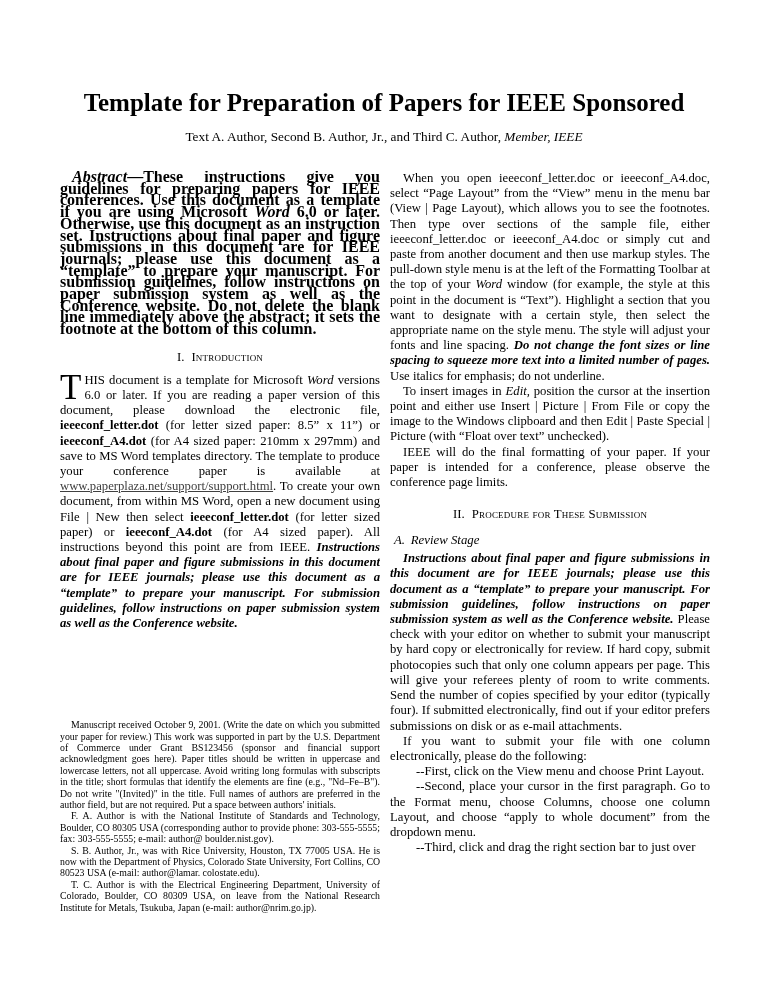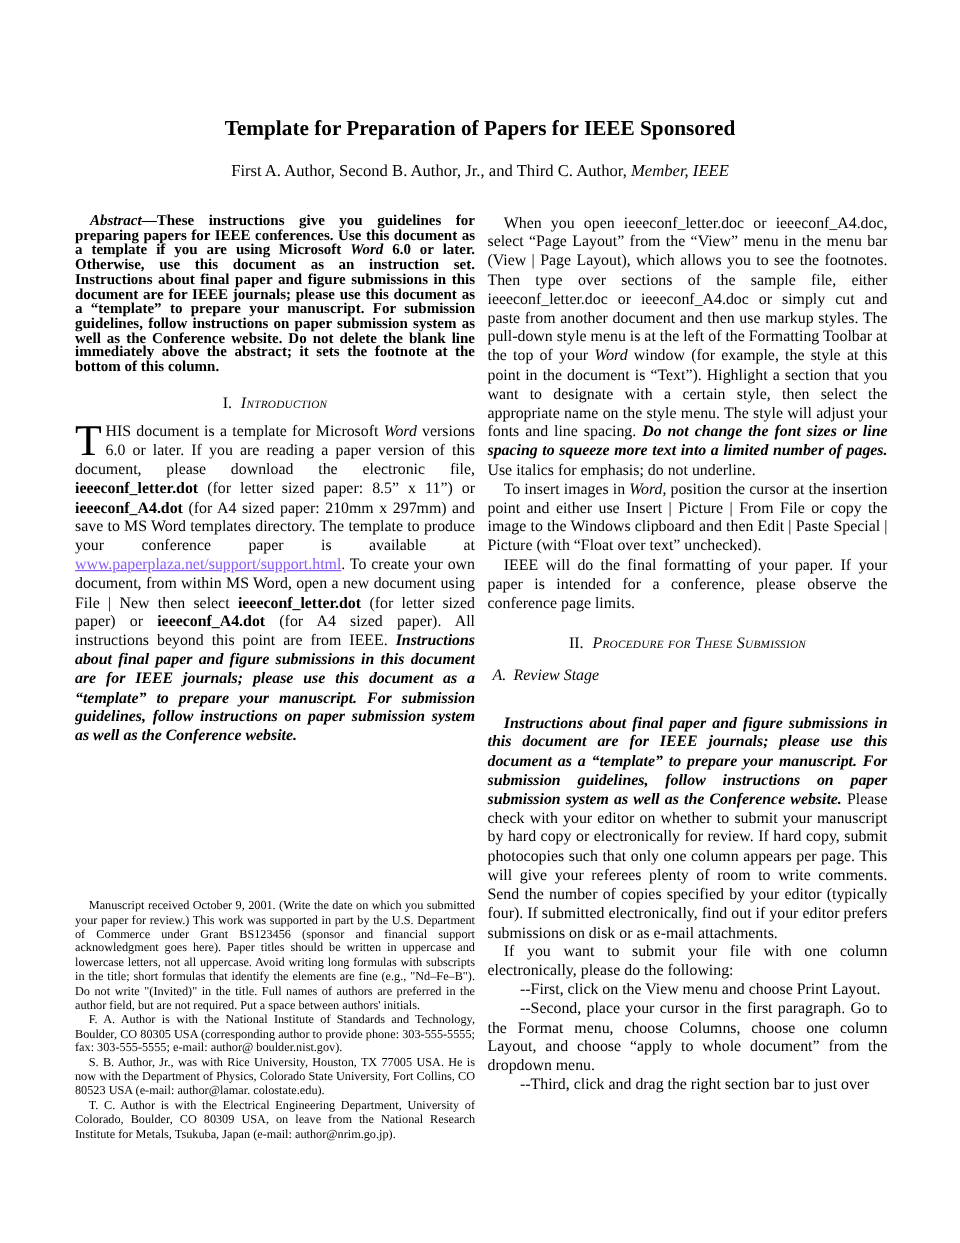--- a/index.html
+++ b/index.html
@@ -3,77 +3,77 @@
 <meta charset="utf-8">
 <style>
   * { margin:0; padding:0; box-sizing:border-box; }
   html,body { background:#ffffff; }
   .page {
     position:relative; width:768px; height:994px; margin:0 auto;
     background:#ffffff; color:#000000; overflow:hidden;
     font-family:"Liberation Serif","DejaVu Serif",serif;
   }
   .title-block { padding-top:90px; text-align:center; }
-  .title-line { font-size:17px; font-weight:bold; line-height:26px; }
+  .title-line { font-size:25px; font-weight:bold; line-height:26px; }
   .authors { text-align:center; font-size:13.3px; margin-top:13px; line-height:16px; }
   .columns { display:flex; justify-content:space-between; padding:0 58px 0 60px; margin-top:26px; }
   .col { width:320px; height:742px; overflow:hidden; }
   .col-left { display:flex; flex-direction:column; }
   p.body { font-size:12.7px; line-height:15.2px; text-align:justify; text-indent:13px; }
-  p.abstract { font-size:12px; line-height:11.7px; font-weight:bold; text-align:justify; text-indent:12px; }
+  p.abstract { font-size:16px; line-height:11.7px; font-weight:bold; text-align:justify; text-indent:12px; }
   .sec-heading { font-size:12.8px; font-weight:normal; text-align:center; }
-  .sec-heading .sc { font-variant:small-caps; letter-spacing:0.2px;font-style:italic; }
+  .sec-heading .sc { font-variant:small-caps; letter-spacing:0.2px; }
   .sec-heading .num { margin-right:0.55em; }
   .h1-heading { margin:15px 0 8px 0; }
   .h2-heading { margin:17px 0 11px 0; }
-  .subsec { font-size:12.8px; font-weight:normal; font-style:italic; text-align:left; margin:0 0 23px 4px; }
+  .subsec { font-size:12.8px; font-weight:normal; font-style:italic; text-align:left; margin:0 0 3px 4px; }
   .subsec .num { margin-right:0.45em; }
   p.nodent { text-indent:0; }
   p.dashdent { text-indent:26px; }
   .footnotes { margin-top:auto; }
   .footnotes p { font-size:9.8px; line-height:11.4px; text-align:justify; text-indent:11px; }
   .rt-b { font-weight:bold; }
   .rt-i { font-style:italic;margin-top:14px; }
   .rt-bi { font-weight:bold; font-style:italic; }
-  a.rt-link { color:#8b5cf6; text-decoration:underline; cursor:pointer; }
+  a.rt-link { color:#404040; text-decoration:underline; cursor:pointer; }
   .rt-dropcap {
     float:left; font-size:35px; line-height:28px; padding:1px 3px 0 0; font-weight:normal;
   }
 </style>
 </head>
 <body>
 
 <div class="page">
 
   <div class="title-block">
     <div class="title-line">Template for Preparation of Papers for IEEE Sponsored</div>
   </div>
 
-  <div class="authors"><span>First A. Author, Second B. Author, Jr., and Third C. Author, </span><span class="rt-i">Member, IEEE</span></div>
+  <div class="authors"><span>Text A. Author, Second B. Author, Jr., and Third C. Author, </span><span class="rt-i">Member, IEEE</span></div>
 
   <div class="columns">
 
     <div class="col col-left">
       <p class="abstract"><span class="rt-bi">Abstract</span><span class="rt-b">—These instructions give you guidelines for preparing papers for IEEE conferences. Use this document as a template if you are using Microsoft </span><span class="rt-bi">Word</span><span class="rt-b"> 6.0 or later. Otherwise, use this document as an instruction set. Instructions about final paper and figure submissions in this document are for IEEE journals; please use this document as a “template” to prepare your manuscript. For submission guidelines, follow instructions on paper submission system as well as the Conference website. Do not delete the blank line immediately above the abstract; it sets the footnote at the bottom of this column.</span></p>
 
       <h2 class="sec-heading h1-heading"><span class="num">I.</span><span class="sc">Introduction</span></h2>
 
       <p class="body nodent"><span class="rt-dropcap">T</span><span>HIS document is a template for Microsoft </span><span class="rt-i">Word</span><span> versions 6.0 or later. If you are reading a paper version of this document, please download the electronic file, </span><span class="rt-b">ieeeconf_letter.dot</span><span> (for letter sized paper: 8.5” x 11”) or </span><span class="rt-b">ieeeconf_A4.dot</span><span> (for A4 sized paper: 210mm x 297mm) and save to MS Word templates directory. The template to produce your conference paper is available at </span><a class="rt-link">www.paperplaza.net/support/support.html</a><span>. To create your own document, from within MS Word, open a new document using File | New then select </span><span class="rt-b">ieeeconf_letter.dot</span><span> (for letter sized paper) or </span><span class="rt-b">ieeeconf_A4.dot</span><span> (for A4 sized paper). All instructions beyond this point are from IEEE. </span><span class="rt-bi">Instructions about final paper and figure submissions in this document are for IEEE journals; please use this document as a “template” to prepare your manuscript. For submission guidelines, follow instructions on paper submission system as well as the Conference website.</span></p>
 
       <div class="footnotes">
         <p><span>Manuscript received October 9, 2001. (Write the date on which you submitted your paper for review.) This work was supported in part by the U.S. Department of Commerce under Grant BS123456 (sponsor and financial support acknowledgment goes here). Paper titles should be written in uppercase and lowercase letters, not all uppercase. Avoid writing long formulas with subscripts in the title; short formulas that identify the elements are fine (e.g., "Nd–Fe–B"). Do not write "(Invited)" in the title. Full names of authors are preferred in the author field, but are not required. Put a space between authors' initials.</span></p>
         <p><span>F. A. Author is with the National Institute of Standards and Technology, Boulder, CO 80305 USA (corresponding author to provide phone: 303-555-5555; fax: 303-555-5555; e-mail: author@ boulder.nist.gov).</span></p>
         <p><span>S. B. Author, Jr., was with Rice University, Houston, TX 77005 USA. He is now with the Department of Physics, Colorado State University, Fort Collins, CO 80523 USA (e-mail: author@lamar. colostate.edu).</span></p>
         <p><span>T. C. Author is with the Electrical Engineering Department, University of Colorado, Boulder, CO 80309 USA, on leave from the National Research Institute for Metals, Tsukuba, Japan (e-mail: author@nrim.go.jp).</span></p>
       </div>
     </div>
 
     <div class="col col-right">
       <p class="body"><span>When you open ieeeconf_letter.doc or ieeeconf_A4.doc, select “Page Layout” from the “View” menu in the menu bar (View | Page Layout), which allows you to see the footnotes. Then type over sections of the sample file, either ieeeconf_letter.doc or ieeeconf_A4.doc or simply cut and paste from another document and then use markup styles. The pull-down style menu is at the left of the Formatting Toolbar at the top of your </span><span class="rt-i">Word</span><span> window (for example, the style at this point in the document is “Text”). Highlight a section that you want to designate with a certain style, then select the appropriate name on the style menu. The style will adjust your fonts and line spacing. </span><span class="rt-bi">Do not change the font sizes or line spacing to squeeze more text into a limited number of pages.</span><span> Use italics for emphasis; do not underline.</span></p>
-      <p class="body"><span>To insert images in </span><span class="rt-i">Word,</span><span> position the cursor at the insertion point and either use Insert | Picture | From File or copy the image to the Windows clipboard and then Edit | Paste Special | Picture (with “Float over text” unchecked).</span></p>
+      <p class="body"><span>To insert images in </span><span class="rt-i">Edit,</span><span> position the cursor at the insertion point and either use Insert | Picture | From File or copy the image to the Windows clipboard and then Edit | Paste Special | Picture (with “Float over text” unchecked).</span></p>
       <p class="body"><span>IEEE will do the final formatting of your paper. If your paper is intended for a conference, please observe the conference page limits.</span></p>
 
       <h2 class="sec-heading h2-heading"><span class="num">II.</span><span class="sc">Procedure for These Submission</span></h2>
 
       <h3 class="subsec"><span class="num">A.</span><span>Review Stage</span></h3>
 
       <p class="body"><span class="rt-bi">Instructions about final paper and figure submissions in this document are for IEEE journals; please use this document as a “template” to prepare your manuscript. For submission guidelines, follow instructions on paper submission system as well as the Conference website.</span><span> Please check with your editor on whether to submit your manuscript by hard copy or electronically for review. If hard copy, submit photocopies such that only one column appears per page. This will give your referees plenty of room to write comments. Send the number of copies specified by your editor (typically four). If submitted electronically, find out if your editor prefers submissions on disk or as e-mail attachments.</span></p>
       <p class="body"><span>If you want to submit your file with one column electronically, please do the following:</span></p>
       <p class="body dashdent"><span>--First, click on the View menu and choose Print Layout.</span></p>
       <p class="body dashdent"><span>--Second, place your cursor in the first paragraph. Go to the Format menu, choose Columns, choose one column Layout, and choose “apply to whole document” from the dropdown menu.</span></p>

